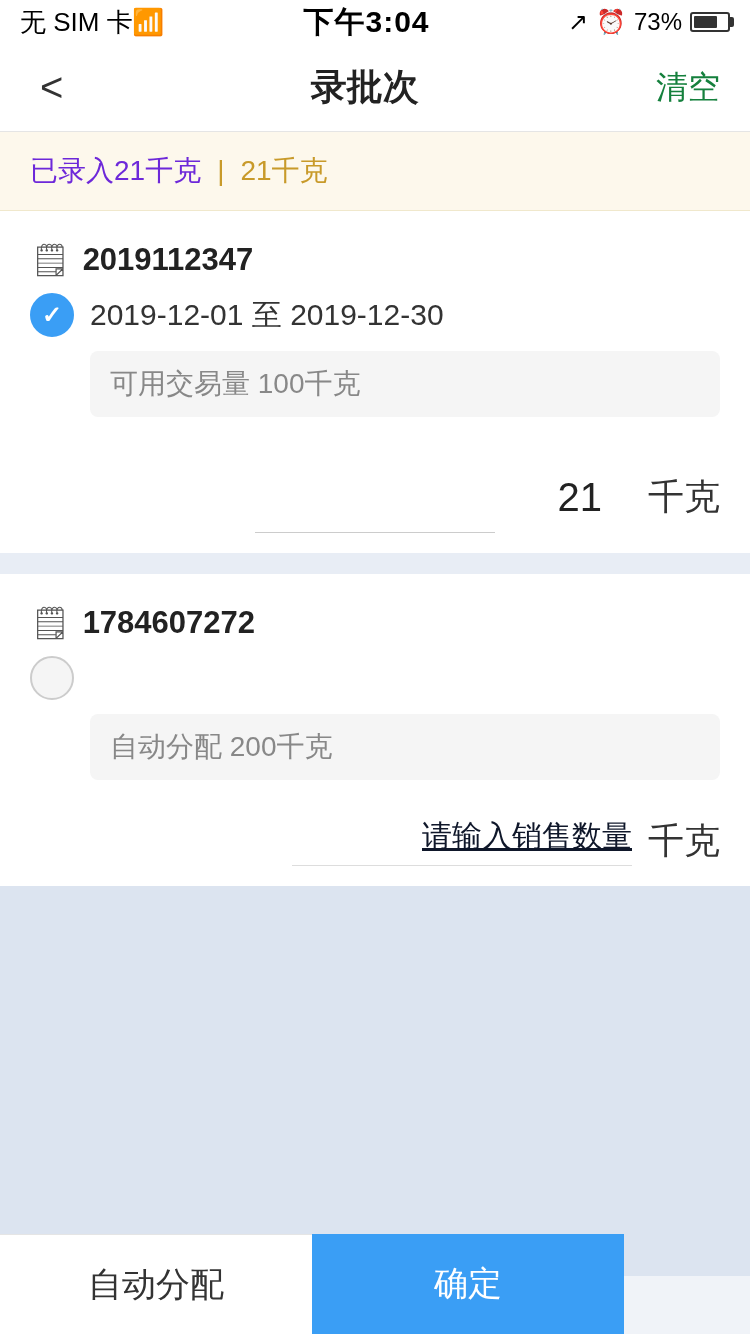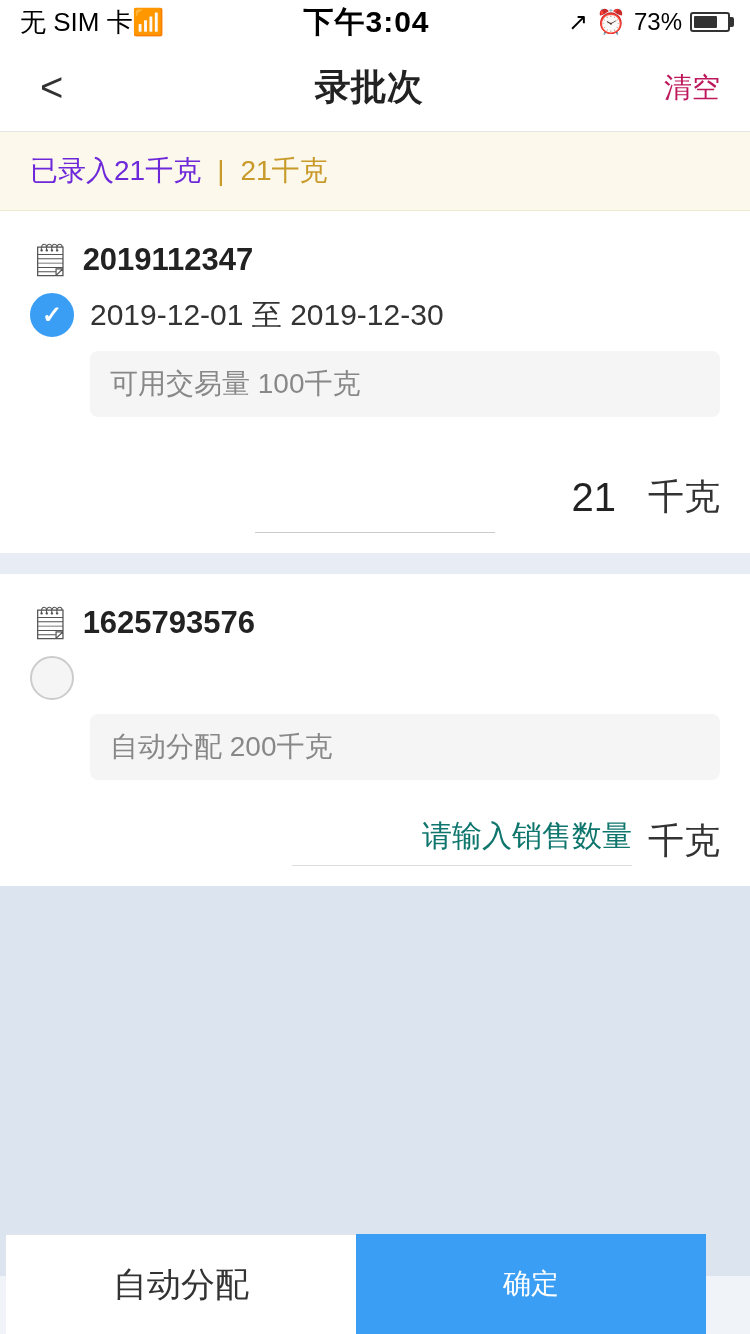--- a/index.html
+++ b/index.html
@@ -89,22 +89,22 @@
       color: #333;
       cursor: pointer;
       padding: 10px;
     }
     .nav-title {
       font-size: 36px;
       font-weight: 600;
       color: #222;
     }
     .nav-action {
-      font-size: 28px;
-      color: #be185d;
+      font-size: 32px;
+      color: #15803d;
       cursor: pointer;
     }
 
     
     .info-banner {
       background: #fdf8ec;
       padding: 20px 30px;
       display: flex;
       align-items: center;
       gap: 0;
@@ -238,22 +238,23 @@
       gap: 16px;
     }
     .input-field-wrap {
       display: flex;
       flex-direction: column;
       align-items: flex-end;
       flex: 1;
     }
     .input-placeholder-text {
       font-size: 30px;
-      color: #0f766e;
+      color: #0f172a;
       text-align: right;
+      text-decoration: underline;
     }
     .input-underline2 {
       width: 100%;
       max-width: 340px;
       height: 1px;
       background: #ddd;
       margin-top: 8px;
     }
     .unit-label {
       font-size: 36px;
@@ -267,44 +268,44 @@
 
     
     .gray-area {
       background: #dce4f0;
       flex: 1;
       min-height: 380px;
     }
 
     
     .bottom-bar {
-      width: 700px;
+      width: 624px;
       height: 100px;
       background: #fff;
       display: flex;
       position: fixed;
       bottom: 0;
-      left: 6px;
+      left: 0;
     }
     .btn-auto {
       flex: 1;
       height: 100%;
       background: #fff;
       border: none;
       font-size: 34px;
       color: #333;
       cursor: pointer;
       border-top: 1px solid #e5e5e5;
     }
     .btn-confirm {
       flex: 1;
       height: 100%;
       background: #3a9ef5;
       border: none;
-      font-size: 28px;
+      font-size: 34px;
       color: #fff;
       cursor: pointer;
       text-align: center;
     }
   </style>
 </head>
 <body>
 
 <div class="status-bar">
   <div class="status-left">
@@ -344,36 +345,36 @@
       <div class="radio-circle checked">
         <span class="radio-check">✓</span>
       </div>
       <span class="batch-date">2019-12-01 至 2019-12-30</span>
     </div>
     <div class="batch-avail">可用交易量 100千克</div>
   </div>
 
   <div class="input-row">
     <div style="display:flex;flex-direction:column;align-items:flex-end;flex:1;">
-      <div style="display:flex;align-items:center;gap:16px;">
+      <div style="display:flex;align-items:center;gap:30px;">
         <span class="qty-value">21</span>
         <span class="qty-unit">千克</span>
       </div>
       <div class="input-underline" style="width:240px;margin-top:10px;"></div>
     </div>
   </div>
 </div>
 
 <div class="section-divider"></div>
 
 <div class="card">
   <div class="batch-item-second">
     <div class="batch-header">
       <span class="batch-icon">🗒</span>
-      <span class="batch-id">1625793576</span>
+      <span class="batch-id">1784607272</span>
     </div>
     <div class="batch-row">
       <div class="radio-circle"></div>
     </div>
     <div class="batch-avail">自动分配 200千克</div>
   </div>
 
   <div class="input-area">
     <div class="input-field-wrap">
       <span class="input-placeholder-text">请输入销售数量</span>

